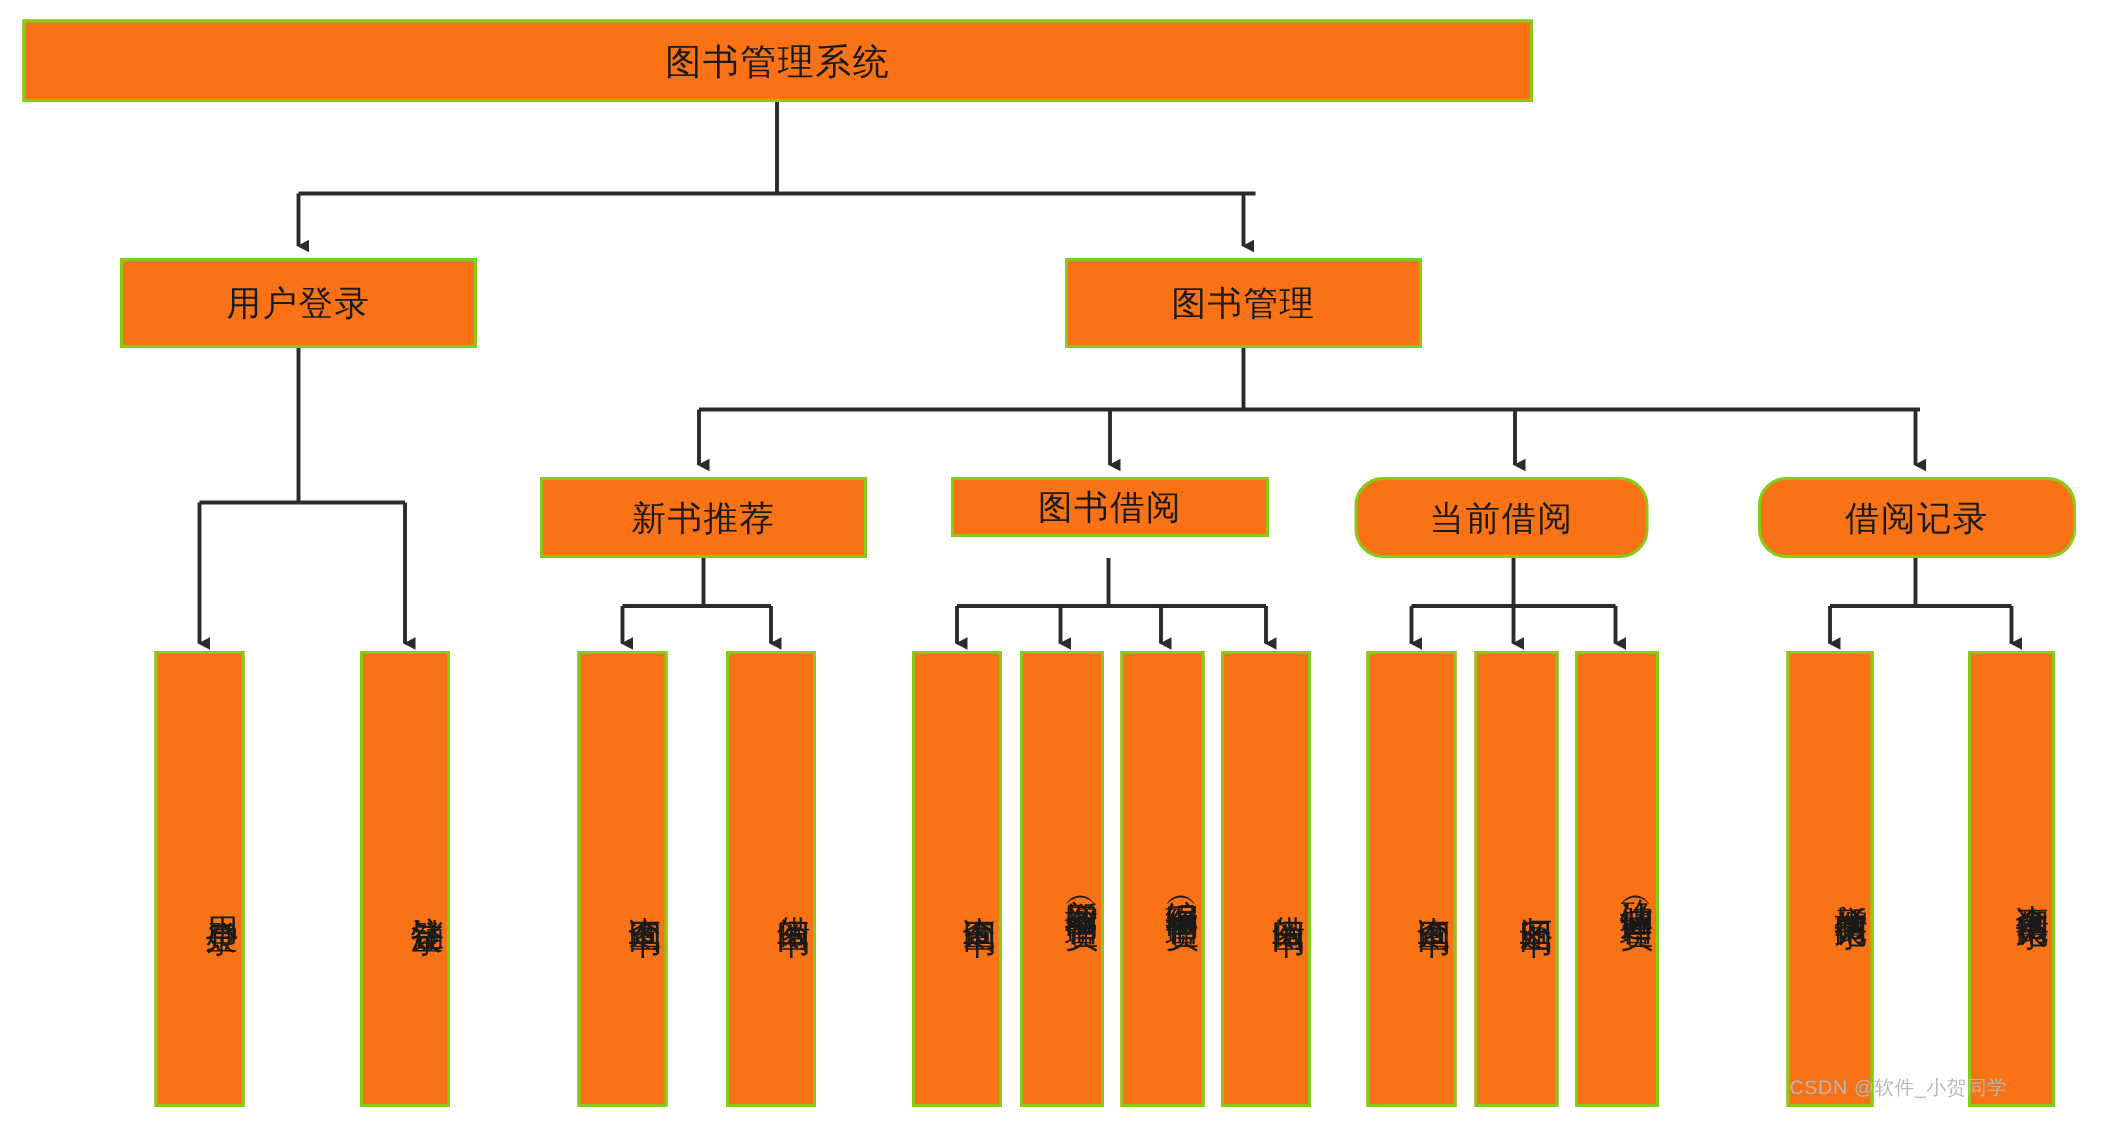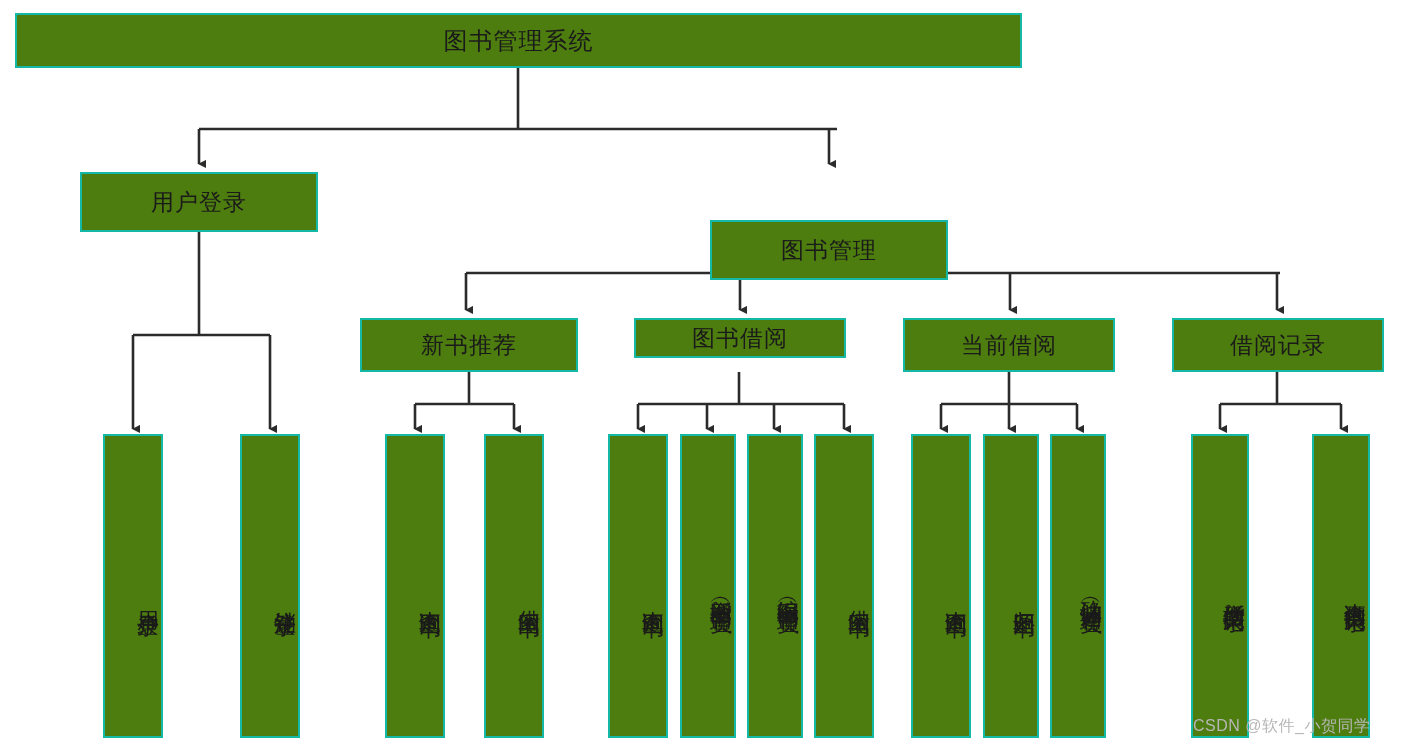--- a/index.html
+++ b/index.html
@@ -13,22 +13,22 @@
   #canvas {
     position: relative;
     width: 1405px;
     height: 747px;
     background: #ffffff;
     overflow: hidden;
   }
   .node {
     position: absolute;
     box-sizing: border-box;
-    border: 2px solid #14b8a6;
-    background: #4d7c0f;
+    border: 2px solid #84cc16;
+    background: #f97316;
     display: flex;
     align-items: center;
     justify-content: center;
     color: #1a1a1a;
   }
   .node-h {
     font-size: 23px;
     letter-spacing: 1px;
     white-space: nowrap;
   }
@@ -52,21 +52,21 @@
   #edges {
     position: absolute;
     left: 0;
     top: 0;
     width: 1405px;
     height: 747px;
     pointer-events: none;
   }
   .watermark {
     position: absolute;
-    font-size: 16px;
+    font-size: 13px;
     color: #b7b7b7;
     white-space: nowrap;
     letter-spacing: 0.5px;
   }
 </style>
 </head>
 <body>
 
 <div id="canvas">
 
@@ -116,26 +116,26 @@
       <path d="M1277,372 L1277,404"></path>
       <path d="M1220,404 L1341,404"></path>
       <path d="M1220,404 L1220,429" marker-end="url(#arrow)"></path>
       <path d="M1341,404 L1341,429" marker-end="url(#arrow)"></path>
     </g>
   </svg>
 
   <div class="node node-h node-root" style="left:15px;top:13px;width:1007px;height:55px;">图书管理系统</div>
 
   <div class="node node-h" style="left:80px;top:172px;width:238px;height:60px;">用户登录</div>
-  <div class="node node-h" style="left:710px;top:172px;width:238px;height:60px;margin-top:48px;">图书管理</div>
+  <div class="node node-h" style="left:710px;top:172px;width:238px;height:60px;">图书管理</div>
 
   <div class="node node-h" style="left:360px;top:318px;width:218px;height:54px;font-family:Liberation Serif, serif;">新书推荐</div>
   <div class="node node-h" style="left:634px;top:318px;width:212px;height:40px;">图书借阅</div>
-  <div class="node node-h" style="left:903px;top:318px;width:212px;height:54px;">当前借阅</div>
-  <div class="node node-h" style="left:1172px;top:318px;width:212px;height:54px;">借阅记录</div>
+  <div class="node node-h" style="left:903px;top:318px;width:196px;height:54px;border-radius:19px;">当前借阅</div>
+  <div class="node node-h" style="left:1172px;top:318px;width:212px;height:54px;border-radius:19px;">借阅记录</div>
 
   <div class="node node-v" style="left:103px;top:434px;width:60px;height:304px;">用户登录</div>
   <div class="node node-v" style="left:240px;top:434px;width:60px;height:304px;">注销登录</div>
 
   <div class="node node-v" style="left:385px;top:434px;width:60px;height:304px;">查询图书</div>
   <div class="node node-v" style="left:484px;top:434px;width:60px;height:304px;">借阅图书</div>
 
   <div class="node node-v" style="left:608px;top:434px;width:60px;height:304px;">查询图书</div>
   <div class="node node-v tall" style="left:680px;top:434px;width:56px;height:304px;">新增图书（管理员）</div>
   <div class="node node-v tall" style="left:747px;top:434px;width:56px;height:304px;">编辑图书（管理员）</div>

